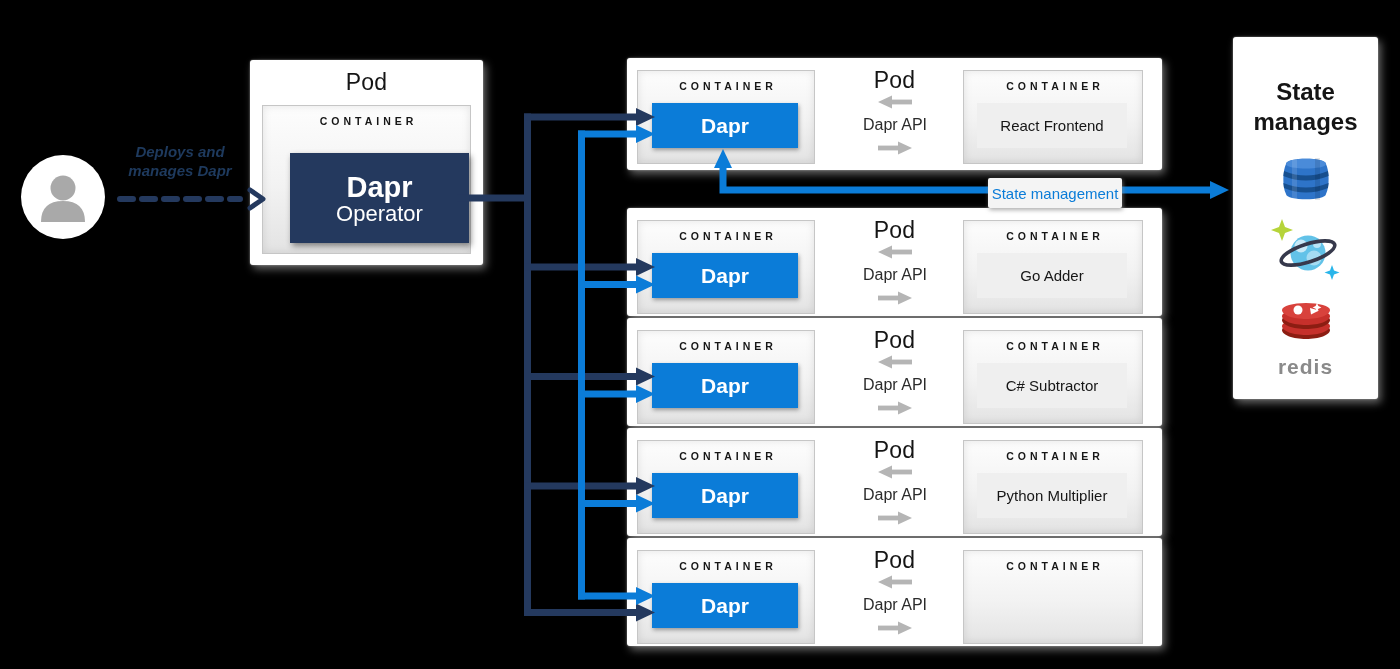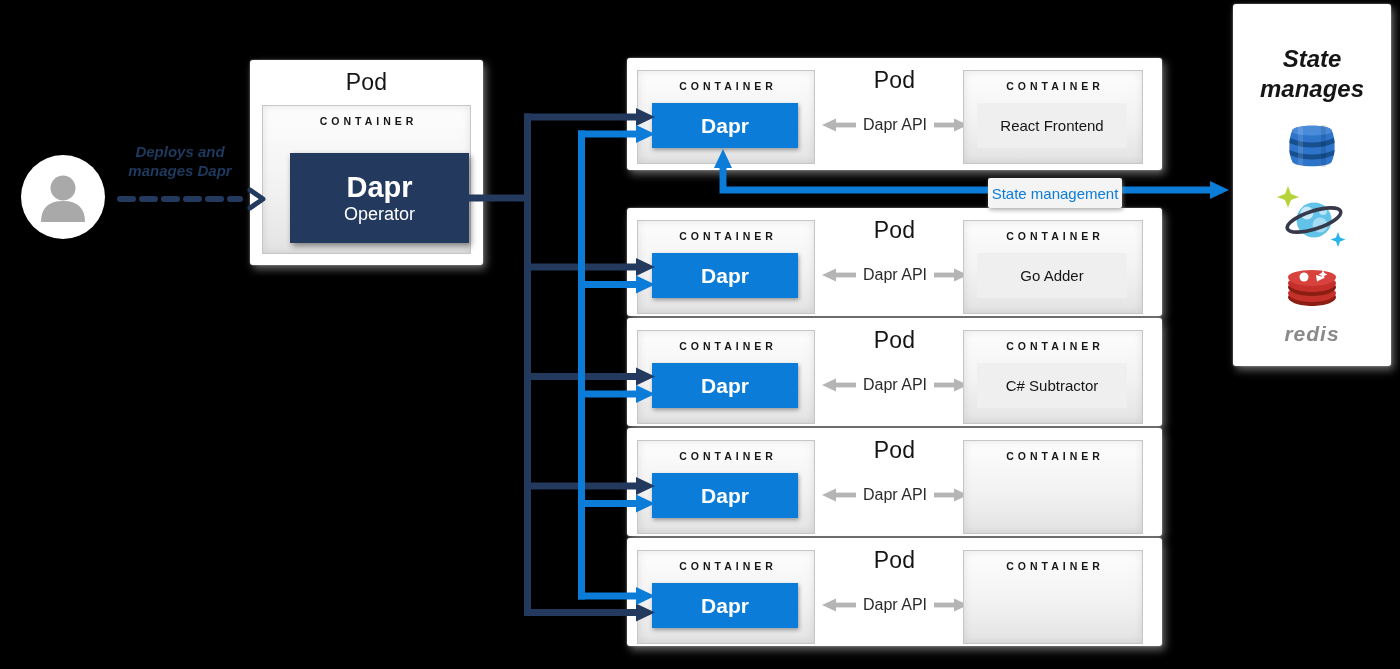--- a/index.html
+++ b/index.html
@@ -33,31 +33,31 @@
     box-shadow:1px 2px 4px rgba(0,0,0,.35);
   }
   .app-box{
     position:absolute;left:13px;top:32px;width:150px;height:45px;
     background:#efefef;color:#161616;font-size:15px;font-weight:400;
     display:flex;align-items:center;justify-content:center;white-space:nowrap;
   }
   .api-row{
     position:absolute;left:190px;top:53px;width:156px;height:28px;
     display:flex;align-items:center;justify-content:center;gap:7px;
-    font-size:16px;color:#2b2b2b;white-space:nowrap;
+    font-size:16px;color:#2b2b2b;white-space:nowrap;flex-direction:column;
   }
   .api-row svg{flex:0 0 auto;display:block;}
   
   .op-navy{
     position:absolute;left:27px;top:47px;width:179px;height:90px;
     background:#24395e;color:#fff;display:flex;flex-direction:column;
     align-items:center;justify-content:center;box-shadow:2px 3px 6px rgba(0,0,0,.45);
   }
   .op-navy .big{font-size:29px;font-weight:700;line-height:32px;}
-  .op-navy .sub{font-size:18px;line-height:22px;}
+  .op-navy .sub{font-size:22px;line-height:22px;}
   
   .actor-caption{
     position:absolute;left:113px;top:142px;width:134px;text-align:center;
     font-size:15px;font-weight:700;color:#1e3a5e;line-height:19px;font-style:italic;
   }
   
   .stores-title{
     position:absolute;top:40px;left:0;right:0;text-align:center;
     font-size:24px;font-weight:700;color:#151515;line-height:30px;
   }
@@ -198,20 +198,21 @@
       <span>Dapr API</span>
       <svg width="34" height="14" viewBox="0 0 34 14">
           <g fill="#b5b5b5">
             <polygon points="34,7 20,0.5 20,13.5"></polygon>
             <rect x="0" y="4.6" width="22" height="4.8"></rect>
           </g>
         </svg>
     </div>
     <div class="cbox" style="left:336px;width:178px;">
       <div class="clabel">CONTAINER</div>
+      <div class="app-box">Python Multiplier</div>
     </div>
   </div>
 
   <div class="panel" style="left:627px;top:538px;width:535px;height:108px;">
     <div class="pod-title">Pod</div>
     <div class="cbox" style="left:10px;width:176px;">
       <div class="clabel">CONTAINER</div>
       <div class="dapr-box">Dapr</div>
     </div>
     <div class="api-row">
@@ -227,21 +228,21 @@
             <polygon points="34,7 20,0.5 20,13.5"></polygon>
             <rect x="0" y="4.6" width="22" height="4.8"></rect>
           </g>
         </svg>
     </div>
     <div class="cbox" style="left:336px;width:178px;">
       <div class="clabel">CONTAINER</div>
     </div>
   </div>
 
-  <div class="panel" style="left:1233px;top:4px;width:158px;height:362px;font-style:italic;">
+  <div class="panel" style="left:1233px;top:37px;width:145px;height:362px;">
     <div class="stores-title">
       <span>State</span><br>
       <span>manages</span>
     </div>
 
     <svg class="store-icon" style="top:116px;" width="52" height="52" viewBox="0 0 52 52">
       <path d="M6 11 C6 4 46 4 46 11 C49 17 50 33 46 41 C46 48 6 48 6 41 C2 33 3 17 6 11 Z" fill="#2e74c9"></path>
       <path d="M6 11 C6 4 46 4 46 11 C46 17 6 17 6 11 Z" fill="#4a8bd9"></path>
       <path d="M4 18 q22 9 44 0 l0.6 5 q-23 9 -45.2 0 z" fill="#174f8f"></path>
       <path d="M3.4 30 q22.6 9 45.2 0 l-0.6 5 q-22 9 -44 0 z" fill="#174f8f"></path>

